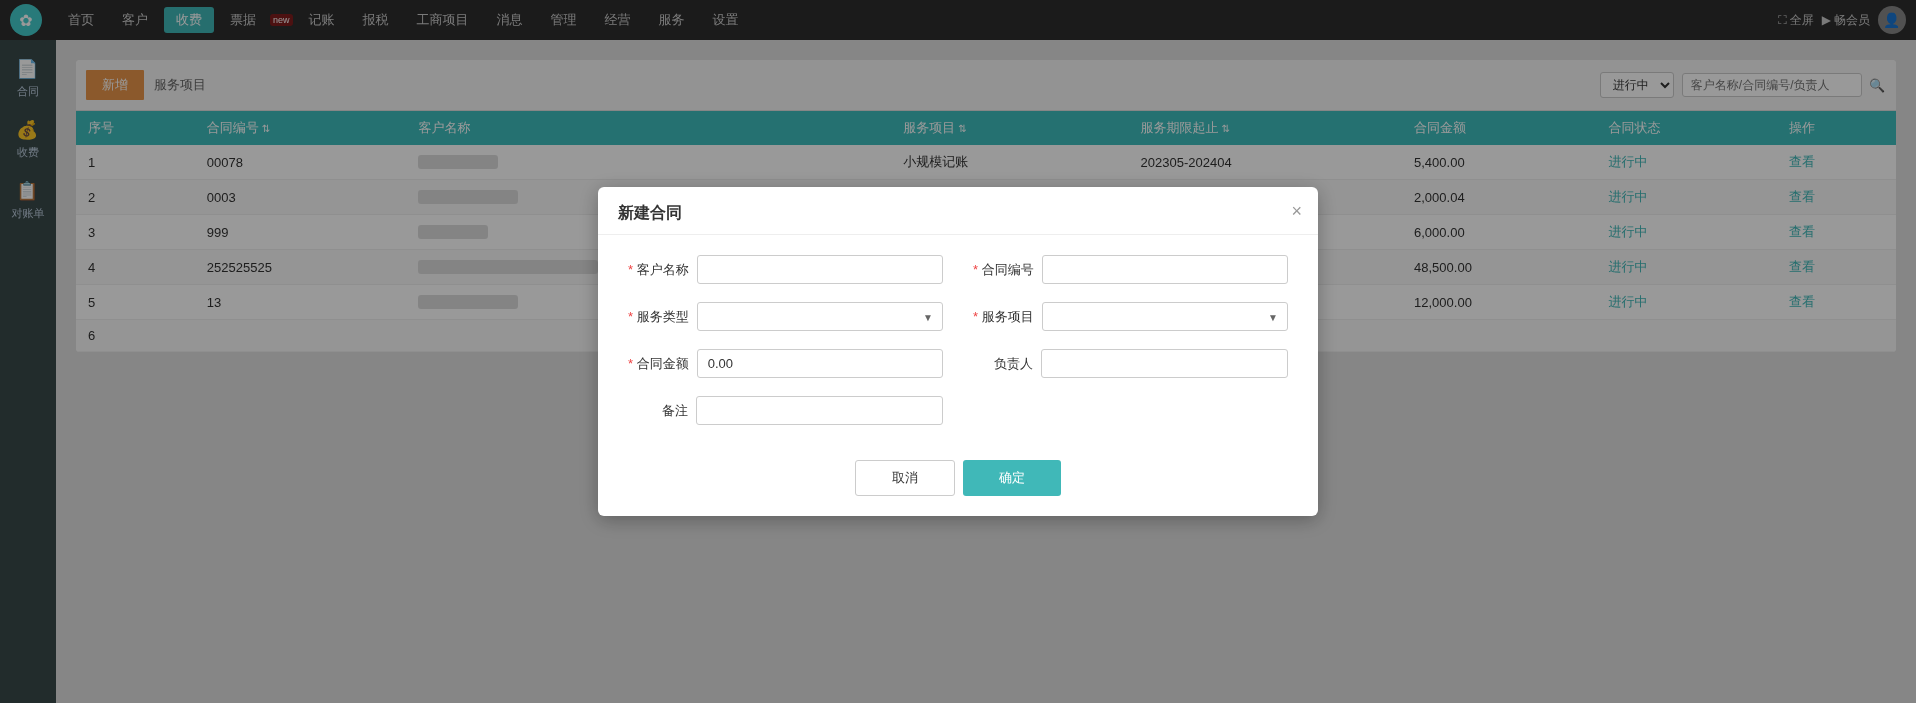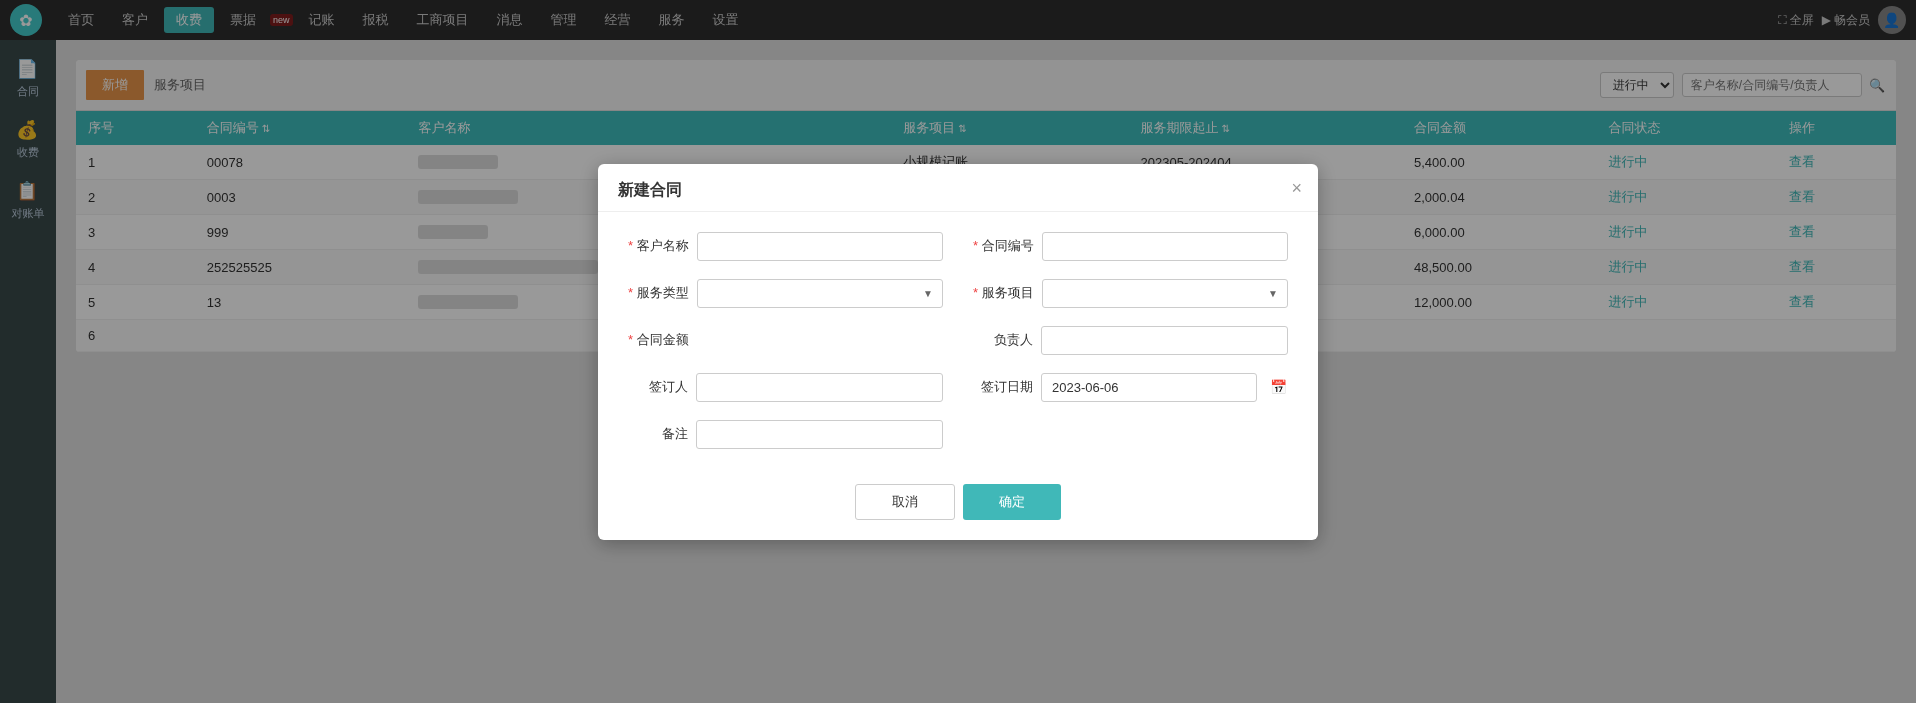--- a/index.html
+++ b/index.html
@@ -241,38 +241,28 @@
                 <select class="form-select">
                   <option value=""></option>
                 </select>
               </div>
             </div>
           </div>
 
           <div class="form-row">
             <div class="form-field">
               <label class="form-label required">合同金额</label>
+              <input class="form-input" type="text" value="0.00" style="">
             </div>
             <div class="form-field">
               <label class="form-label">负责人</label>
               <input class="form-input" type="text" value="" style="">
             </div>
           </div>
 
-          <div class="form-row">
-            <div class="form-field">
-              <label class="form-label">签订人</label>
-              <input class="form-input" type="text" value="" style="">
-            </div>
-            <div class="form-field">
-              <label class="form-label">签订日期</label>
-              <input class="form-input" type="text" style="flex: 1 1 0%;" value="2023-06-06">
-              <span style="margin-left: 6px; color: #999; cursor: pointer; font-size: 14px;">📅</span>
-            </div>
-          </div>
 
           <div class="form-row" style="margin-bottom: 0;">
             <div class="form-field" style="flex: 1;">
               <label class="form-label">备注</label>
               <input class="form-input" type="text" value="" style="">
             </div>
             <div style="flex:1;"></div>
           </div>
 
         </div>

